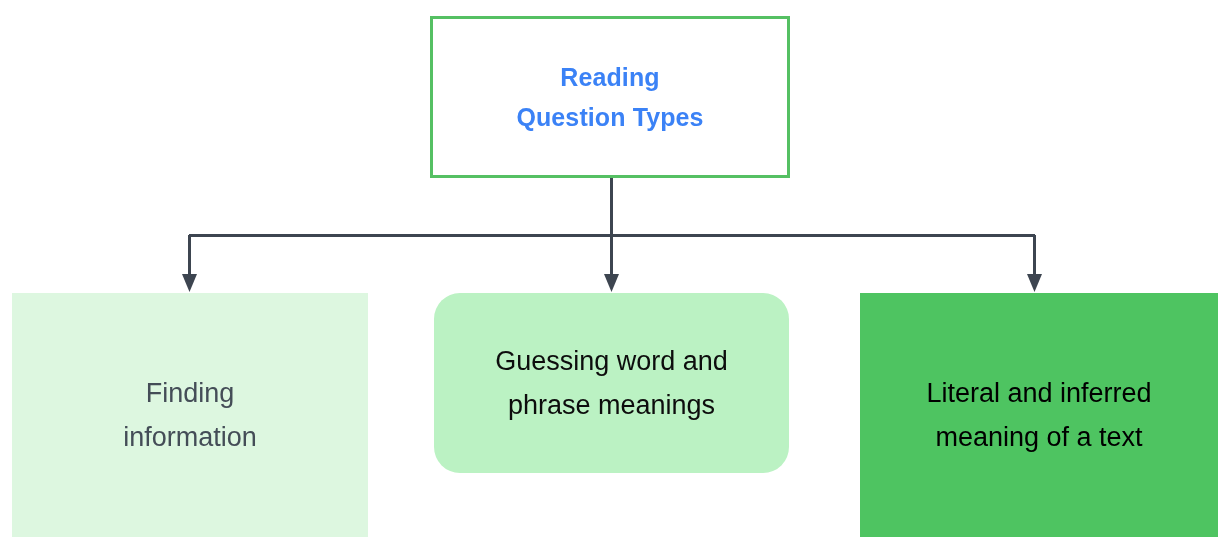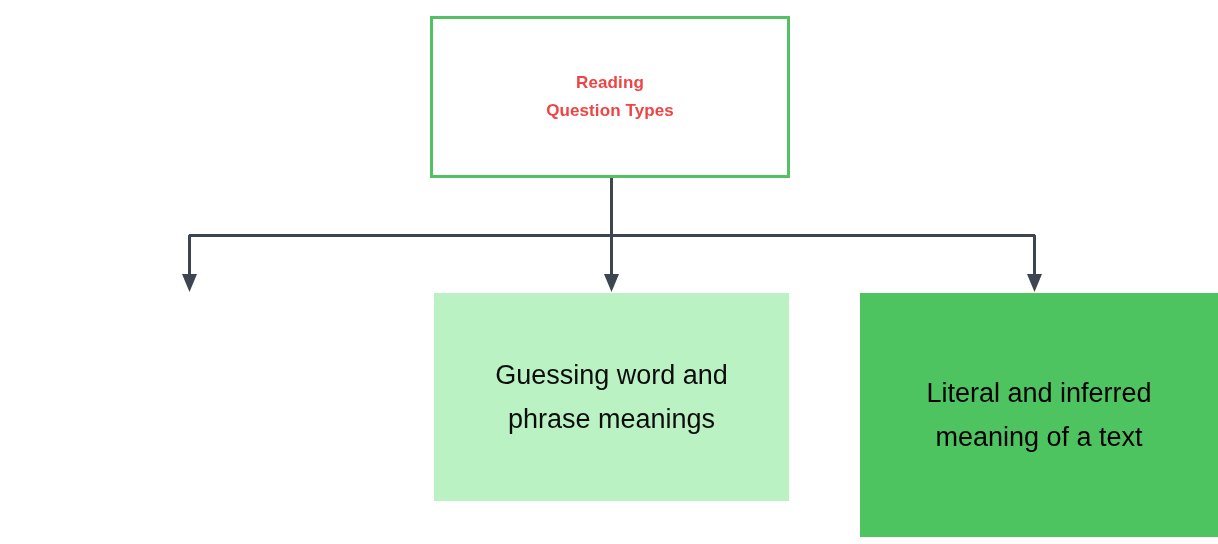--- a/index.html
+++ b/index.html
@@ -43,24 +43,24 @@
     height: 162px;
     box-sizing: border-box;
     background: #ffffff;
     border: 3px solid #55c063;
     display: flex;
     align-items: center;
     justify-content: center;
     text-align: center;
   }
   .node-root .node-label {
-    font-size: 17px;
+    font-size: 25px;
     font-weight: bold;
     line-height: 1.62;
-    color: #ef4444;
+    color: #3b82f6;
     letter-spacing: 0.1px;
     white-space: pre-line;
   }
 
   
   .node-leaf {
     position: absolute;
     box-sizing: border-box;
     display: flex;
     align-items: center;
@@ -82,22 +82,23 @@
     background: #ddf7e0;
   }
   #node-finding-information .node-label {
     color: #444d57;
   }
 
   #node-guessing-word-and-phrase-meanings {
     left: 434px;
     top: 293px;
     width: 355px;
-    height: 208px;
+    height: 180px;
     background: #bbf2c3;
+    border-radius: 26px;
   }
   #node-guessing-word-and-phrase-meanings .node-label {
     color: #0d0d0d;
   }
 
   #node-literal-and-inferred-meaning {
     left: 860px;
     top: 293px;
     width: 358px;
     height: 244px;
@@ -127,20 +128,24 @@
     <polygon points="182,274 197,274 189.5,292" fill="#3d4550"></polygon>
     <polygon points="604,274 619,274 611.5,292" fill="#3d4550"></polygon>
     <polygon points="1027,274 1042,274 1034.5,292" fill="#3d4550"></polygon>
   </svg>
 
   <div class="node-root" id="node-reading-question-types">
     <span class="node-label">Reading
 Question Types</span>
   </div>
 
+  <div class="node-leaf" id="node-finding-information">
+    <span class="node-label">Finding
+information</span>
+  </div>
 
   <div class="node-leaf" id="node-guessing-word-and-phrase-meanings">
     <span class="node-label">Guessing word and
 phrase meanings</span>
   </div>
 
   <div class="node-leaf" id="node-literal-and-inferred-meaning">
     <span class="node-label">Literal and inferred
 meaning of a text</span>
   </div>

